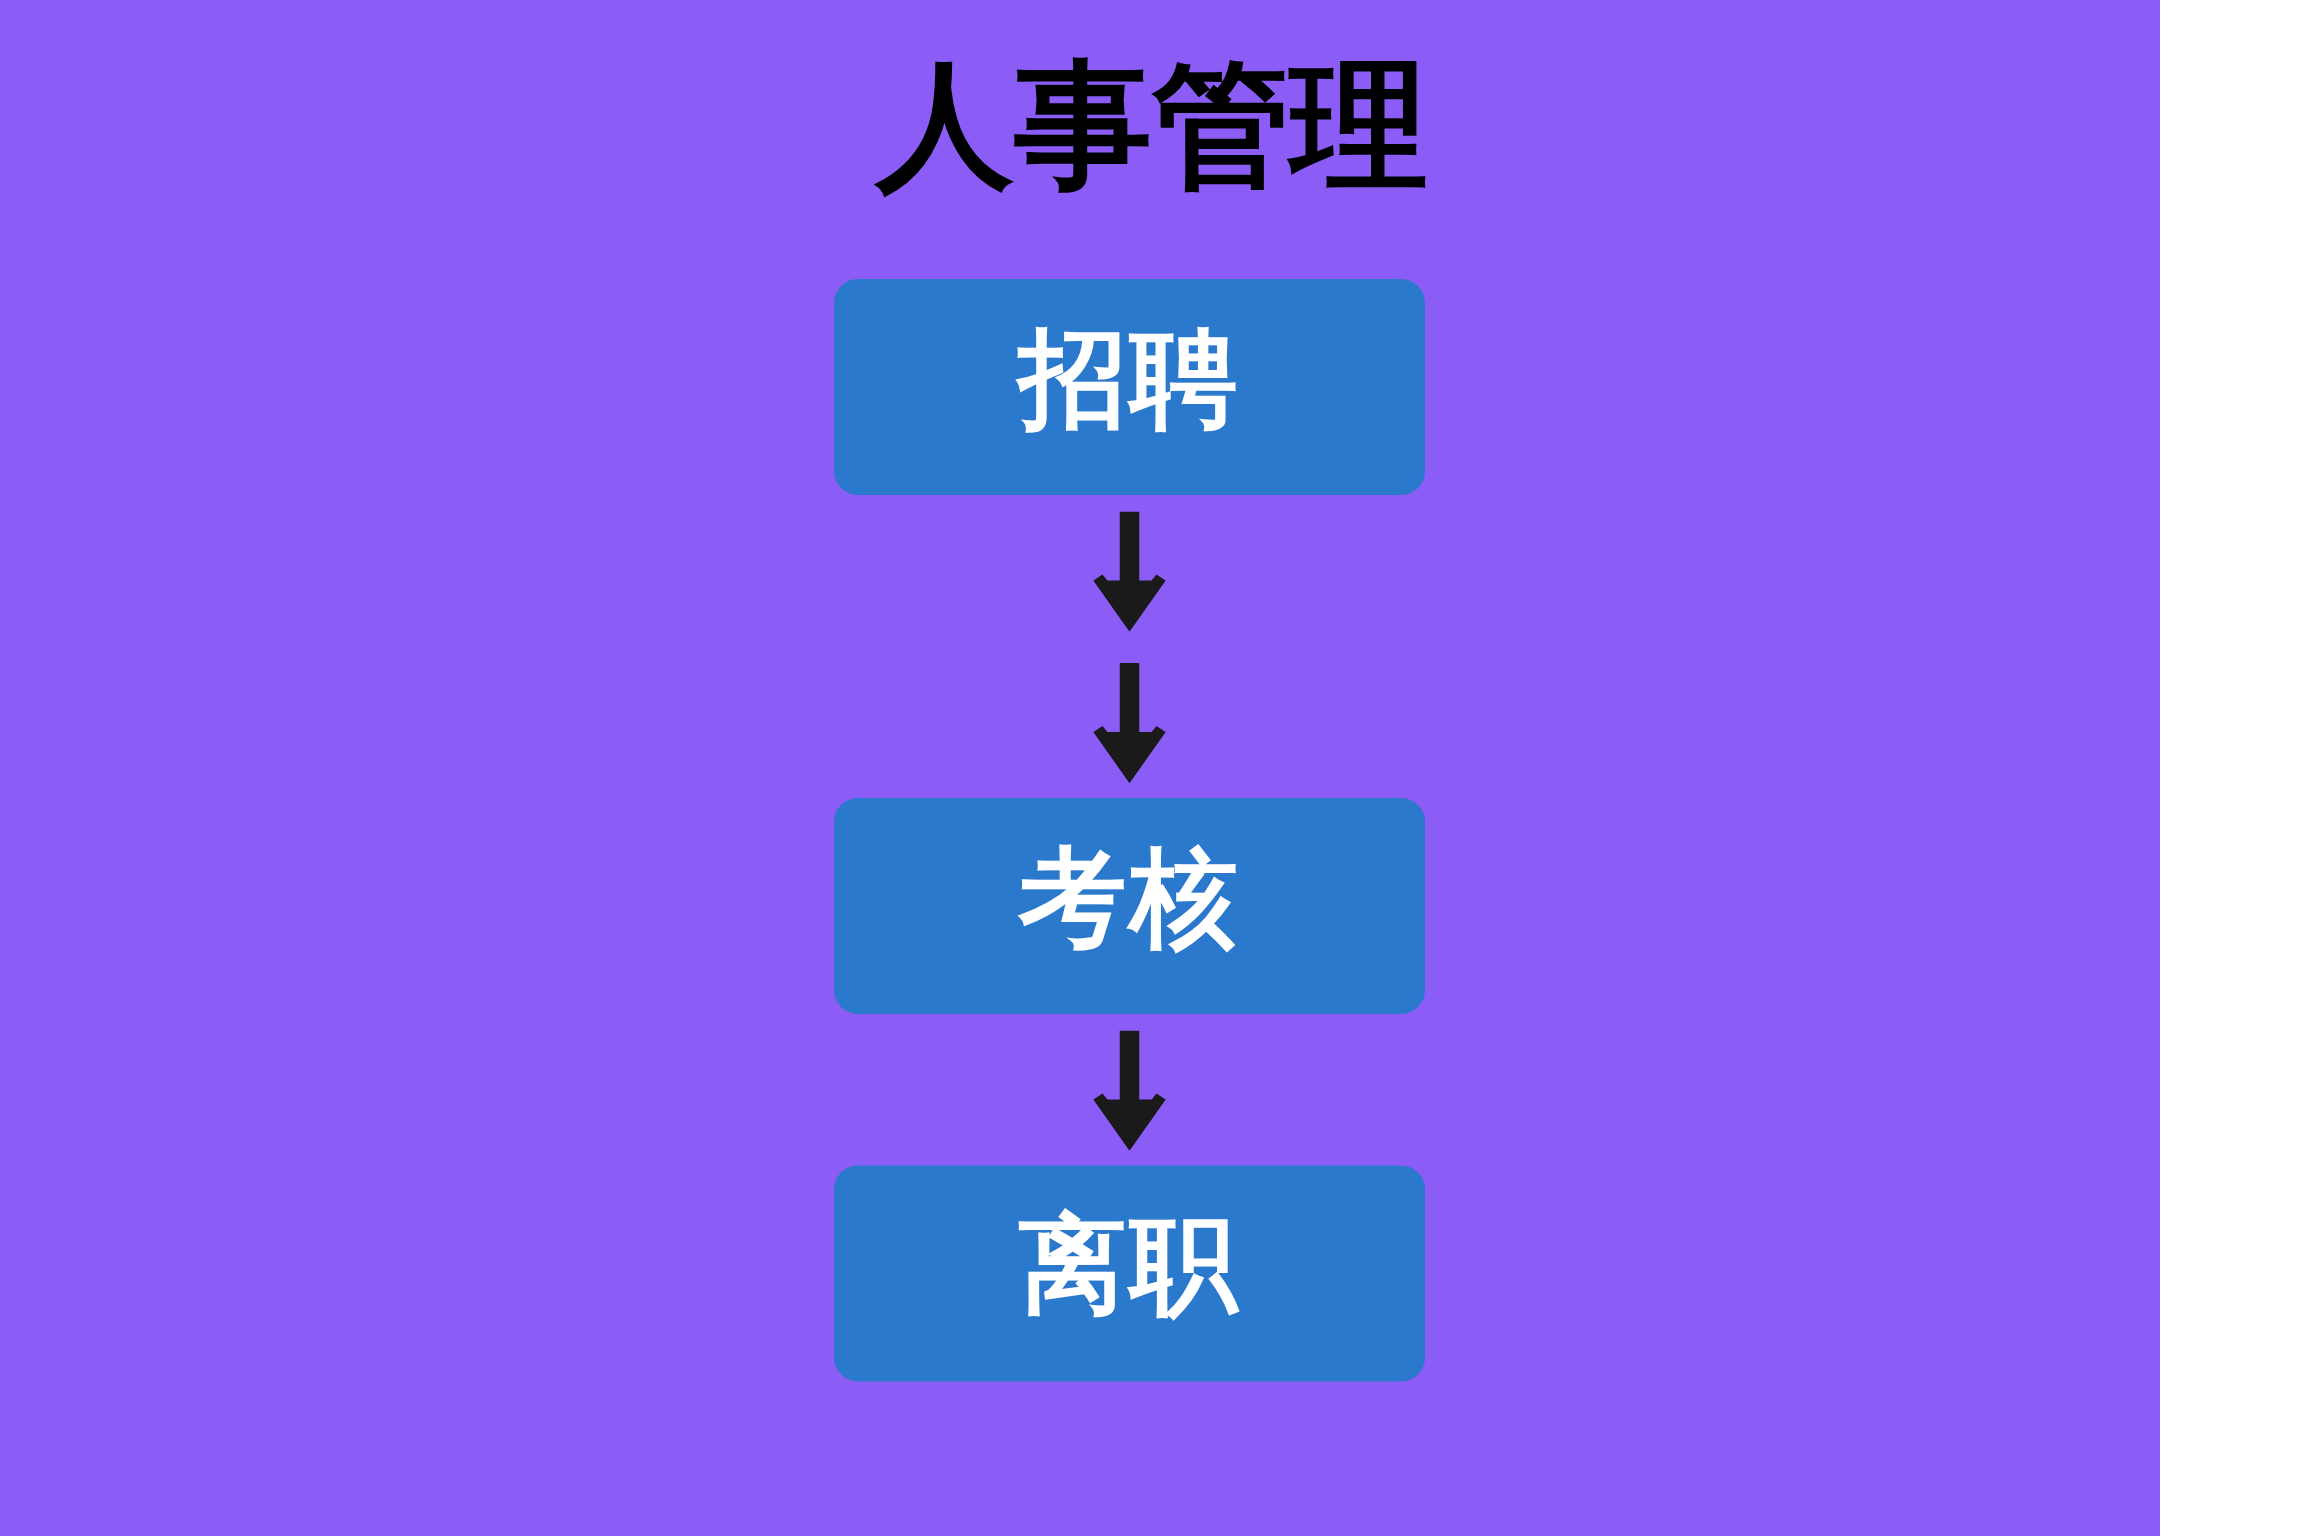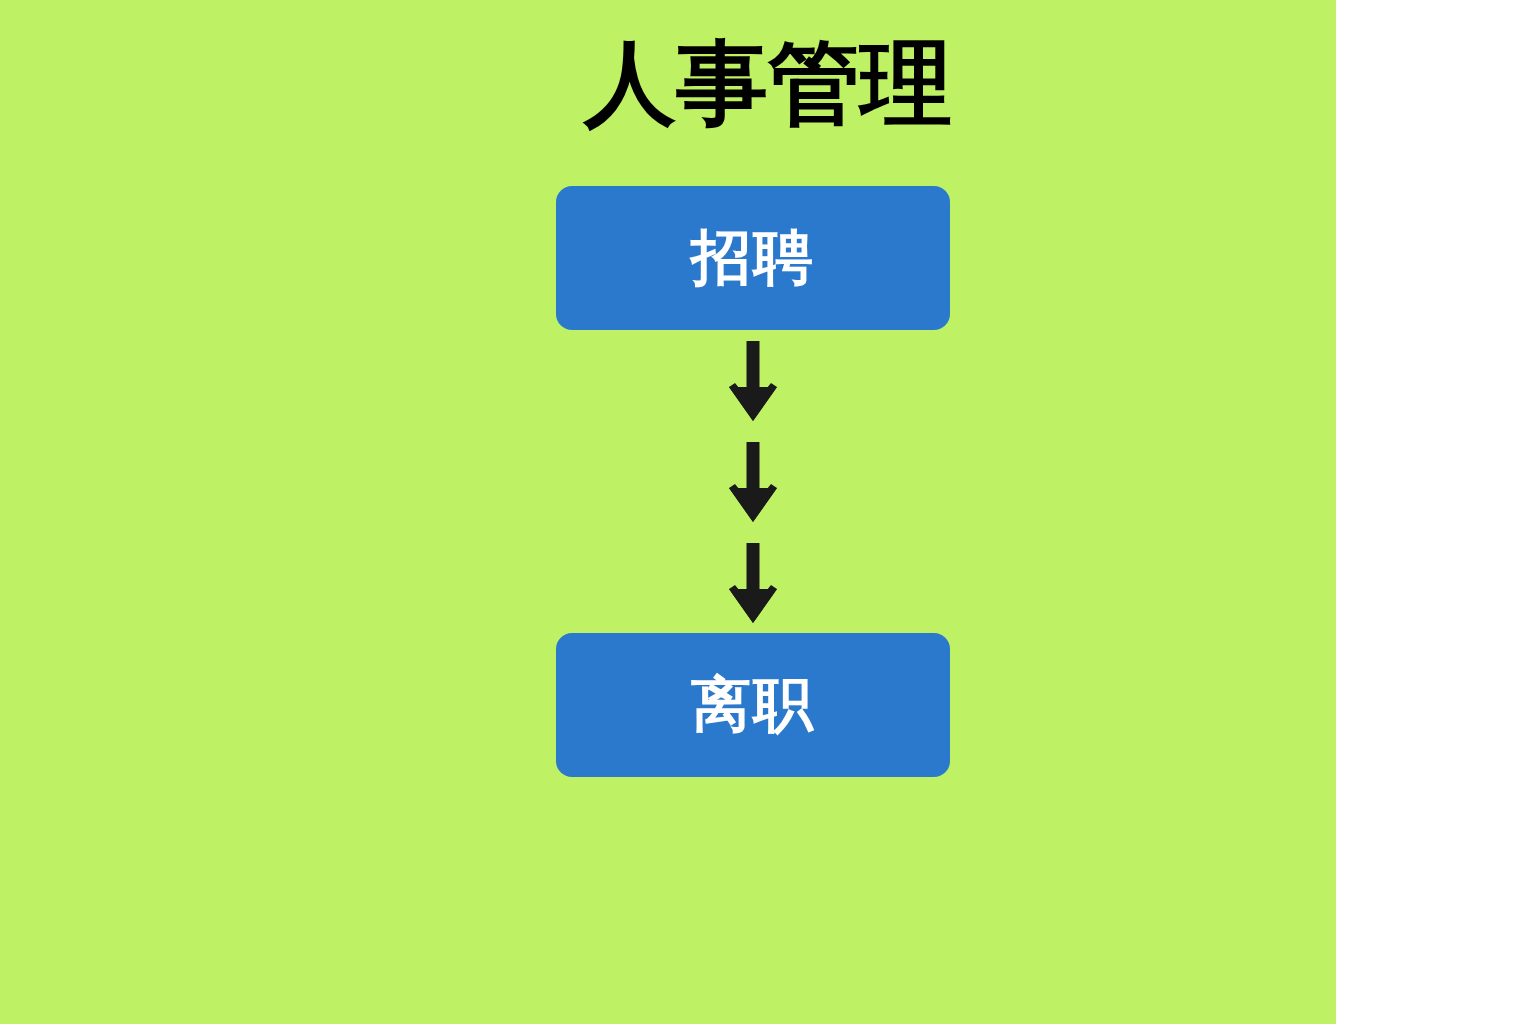--- a/index.html
+++ b/index.html
@@ -10,23 +10,23 @@
   }
   body {
     width: 1536px;
     height: 1024px;
     overflow: hidden;
     font-family: "DejaVu Sans", "Liberation Sans", sans-serif;
   }
 
   #canvas {
     position: relative;
-    width: 1336px;
+    width: 1440px;
     height: 1024px;
-    background: #bef264;
+    background: #8b5cf6;
     overflow: hidden;
   }
 
   
   .flow-title {
     position: absolute;
     left: 0;
     top: 28px;
     width: 1536px;
     text-align: center;
@@ -58,27 +58,27 @@
     height: 144px;
     box-sizing: border-box;
     background: #2b79cc;
     border-radius: 16px;
     display: flex;
     align-items: center;
     justify-content: center;
   }
 
   .flow-node-label {
-    font-size: 60px;
+    font-size: 72px;
     line-height: 96px;
     font-weight: 700;
     color: #ffffff;
     letter-spacing: 2px;
     white-space: nowrap;
-    font-family: Liberation Serif, serif;
+    font-family: Liberation Mono, monospace;
   }
 
   
   .connector {
     position: relative;
     width: 394px;
     height: 101px;
     display: flex;
     align-items: center;
     justify-content: center;
@@ -114,20 +114,25 @@
 
     <div class="connector">
       <span>
         <svg width="52" height="80" viewBox="0 0 52 80" xmlns="http://www.w3.org/2000/svg">
           <path d="M19.5 0 H32.5 V46 H50 L26 80 L2 46 H19.5 Z" fill="#1a1a1a"></path>
           <path d="M2 46 L26 80 L50 46 L44 42 L26 64 L8 42 Z" fill="#1a1a1a"></path>
         </svg>
       </span>
     </div>
 
+    <div class="node-wrap">
+      <div class="flow-node">
+        <span class="flow-node-label">考核</span>
+      </div>
+    </div>
 
     <div class="connector">
       <span>
         <svg width="52" height="80" viewBox="0 0 52 80" xmlns="http://www.w3.org/2000/svg">
           <path d="M19.5 0 H32.5 V46 H50 L26 80 L2 46 H19.5 Z" fill="#1a1a1a"></path>
           <path d="M2 46 L26 80 L50 46 L44 42 L26 64 L8 42 Z" fill="#1a1a1a"></path>
         </svg>
       </span>
     </div>
 

